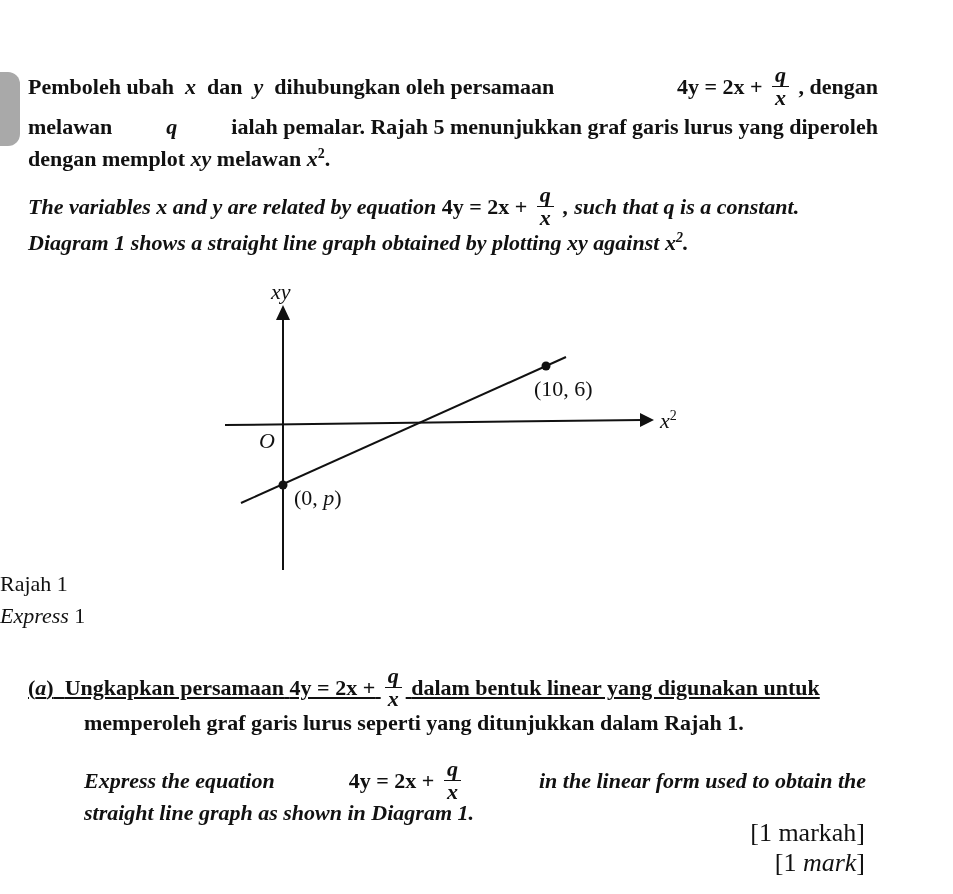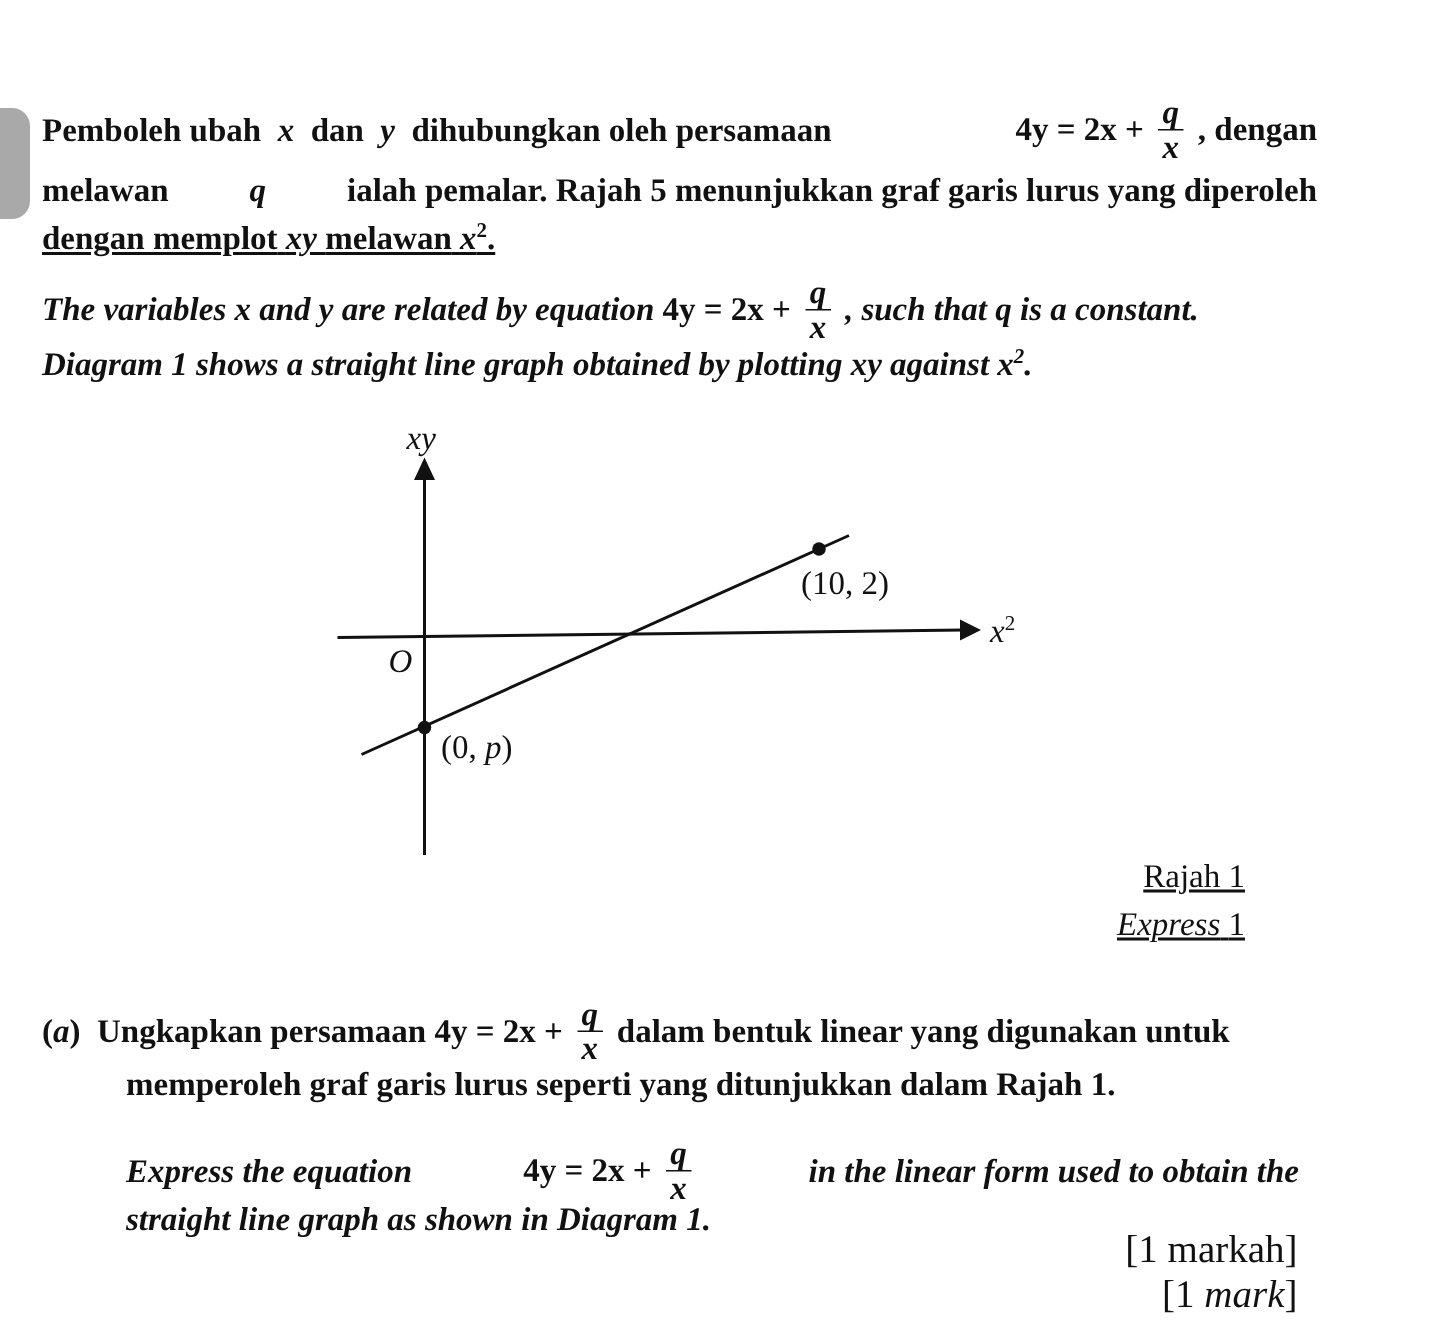--- a/index.html
+++ b/index.html
@@ -59,24 +59,23 @@
       font-style: italic;
       line-height: 22px;
       font-weight: bold;
     }
     .var { font-style: italic; }
     sup { font-size: 14px; line-height: 0; }
     .center {
       position: absolute;
       left: 0;
       width: 830px;
-      text-align: right;
+      text-align: left;
       font-size: 22px;
       line-height: 26px;
-      text-decoration: underline;
     }
     svg.diagram {
       position: absolute;
       left: 0;
       top: 0;
     }
     .label {
       position: absolute;
       font-size: 22px;
       white-space: nowrap;
@@ -110,21 +109,21 @@
     <span>, dengan</span>
   </span>
 </div>
 
 <div class="line bold justify" style="left:28px; top:114px; width:850px;">
   <span>melawan</span>
   <span class="var">q</span>
   <span>ialah pemalar. Rajah 5 menunjukkan graf garis lurus yang diperoleh</span>
 </div>
 
-<div class="line bold" style="left:28px; top:146px;text-decoration:underline;">
+<div class="line bold" style="left:28px; top:146px;">
   <span>dengan memplot</span>
   <span class="var">xy</span>
   <span>melawan</span>
   <span class="var">x</span><sup>2</sup><span>.</span>
 </div>
 
 <div class="line bold ital" style="left:28px; top:186px;">
   <span>The variables x and y are related by equation</span>
   <span style="font-style:normal;">4y = 2x +</span>
   <span class="frac">
@@ -151,30 +150,30 @@
 
   <circle cx="283" cy="485" r="4.5" fill="#111"></circle>
   <circle cx="546" cy="366" r="4.5" fill="#111"></circle>
 </svg>
 
 <div class="label ital" style="left:271px; top:279px;">xy</div>
 <div class="label" style="left:660px; top:408px;">
   <span class="ital">x</span><sup>2</sup>
 </div>
 <div class="label ital" style="left:259px; top:428px;">O</div>
-<div class="label" style="left:534px; top:376px;">(10, 2)</div>
+<div class="label" style="left:534px; top:376px;">(10, 6)</div>
 <div class="label" style="left:294px; top:485px;">(0, <span class="ital">p</span>)</div>
 
 <div class="center" style="top:571px;">Rajah 1</div>
 <div class="center" style="top:603px;">
   <span class="ital">Express</span>
   <span>1</span>
 </div>
 
-<div class="line bold" style="left:28px; top:667px;">
+<div class="line bold" style="left:28px; top:667px;text-decoration:underline;">
   <span>(<span class="ital">a</span>)</span>&nbsp;
   <span>Ungkapkan persamaan</span>
   <span>4y = 2x +</span>
   <span class="frac">
     <span class="num">q</span>
     <span class="den">x</span>
   </span>
   <span>dalam bentuk linear yang digunakan untuk</span>
 </div>
 

